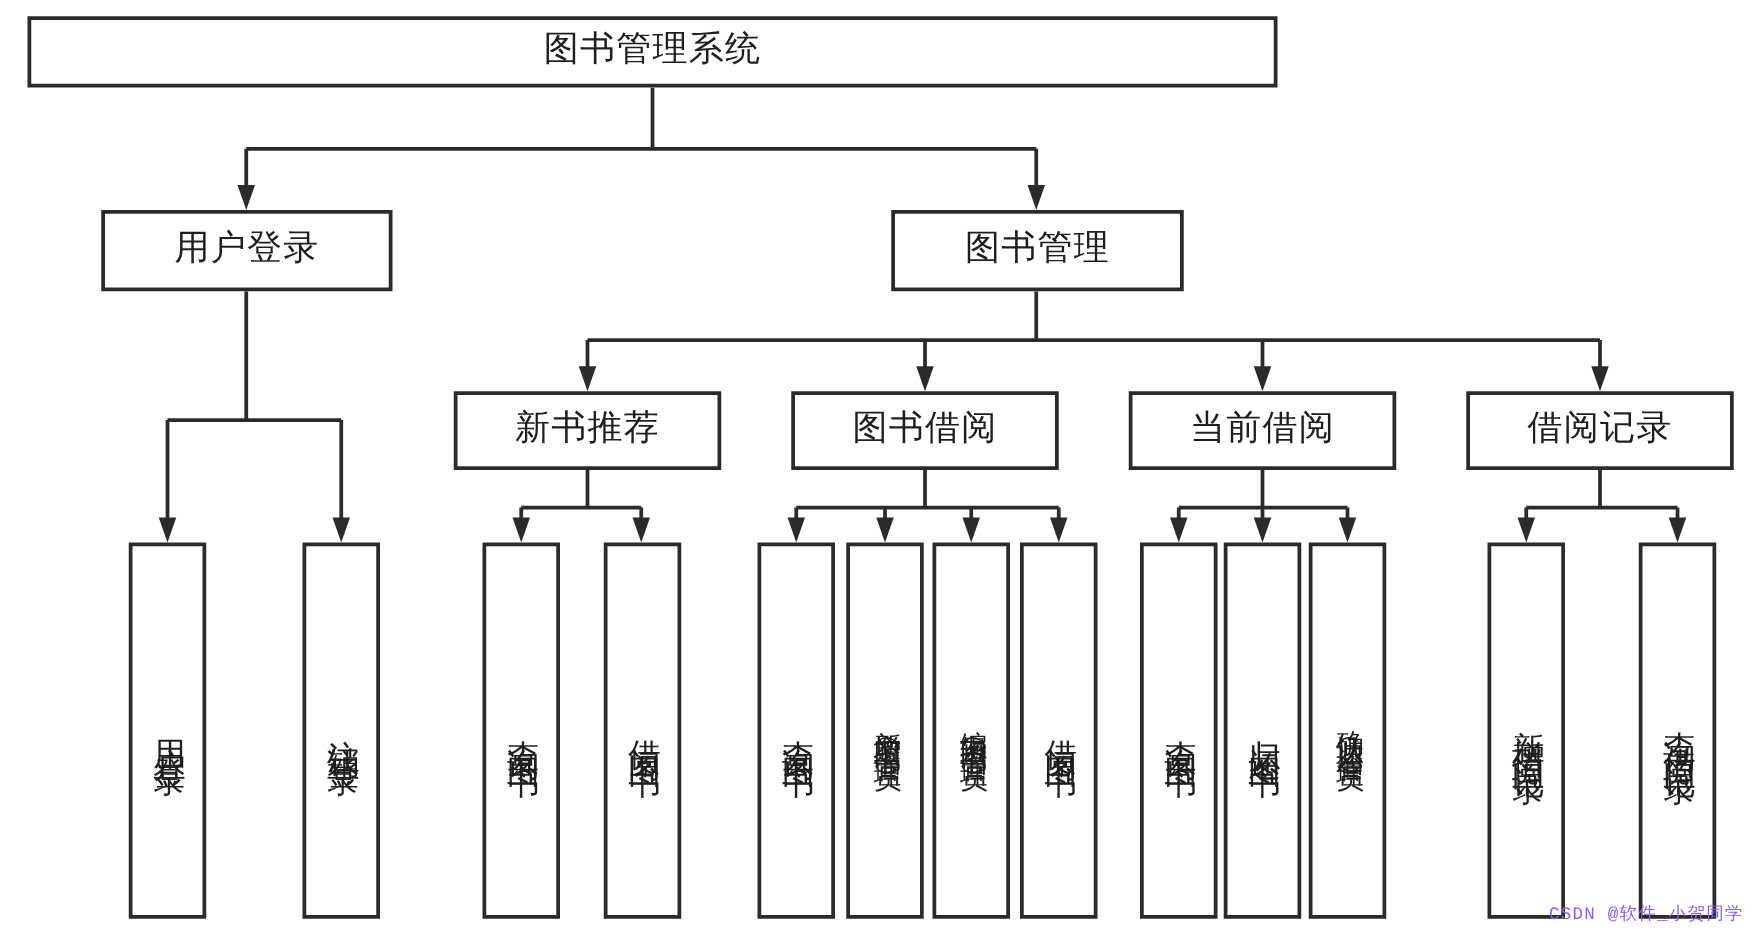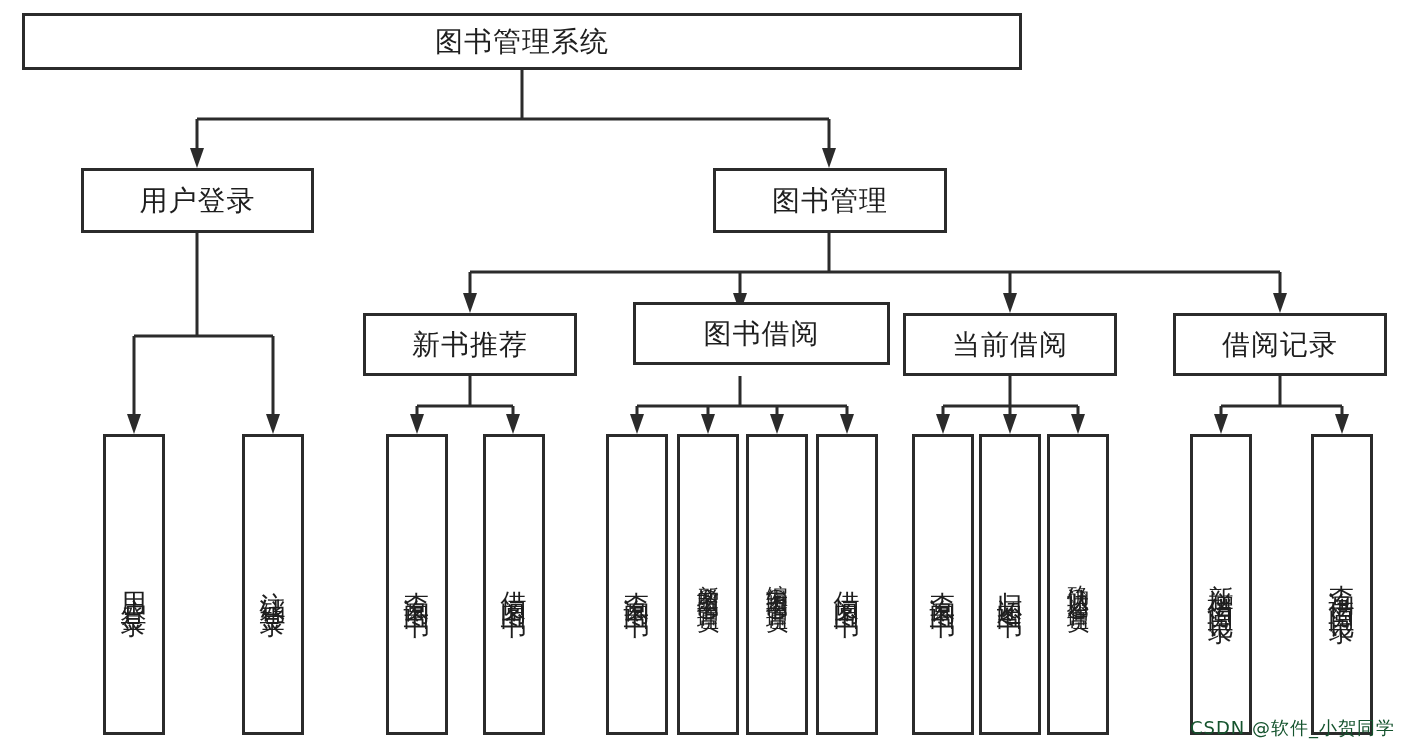--- a/index.html
+++ b/index.html
@@ -1,38 +1,38 @@
 <!DOCTYPE html>
 <html><head>
 <meta charset="utf-8">
 <style>
   html,body{margin:0;padding:0;background:#ffffff;}
   body{font-family:"DejaVu Sans","Liberation Sans",sans-serif;}
   #stage{
-    position:relative;width:1405px;height:747px;background:#ffffff;overflow:hidden;
+    position:relative;width:1405px;height:747px;background:#ffffff;overflow:hidden;font-family:Liberation Mono, monospace;
   }
   #wires{position:absolute;left:0;top:0;z-index:0;}
   #wires path{stroke:#2b2b2b;stroke-width:3;fill:none;}
   #wires polygon{fill:#2b2b2b;stroke:none;}
   .node{
     position:absolute;box-sizing:border-box;background:#ffffff;
     border:3px solid #2b2b2b;z-index:1;
     display:flex;align-items:center;justify-content:center;
   }
   .lbl{
     font-size:28px;color:#1e1e1e;letter-spacing:1px;white-space:nowrap;line-height:1;
   }
   .vlbl{
     writing-mode:vertical-rl;text-orientation:mixed;
     font-size:26px;color:#1e1e1e;letter-spacing:7px;line-height:1;
   }
   .vlbl.tight{font-size:22px;letter-spacing:4px;}
   #watermark{
     position:absolute;right:10px;bottom:7px;z-index:2;
-    font-size:18px;color:#14532d;letter-spacing:1px;white-space:nowrap;
+    font-size:14px;color:#8b5cf6;letter-spacing:1px;white-space:nowrap;
   }
 </style>
 </head>
 <body>
 
 <div id="stage">
 
   <svg id="wires" width="1405" height="747" viewBox="0 0 1405 747">
 
     <g>
@@ -90,21 +90,21 @@
   <div class="node" style="left:81px;top:168px;width:233px;height:65px">
     <span class="lbl">用户登录</span>
   </div>
   <div class="node" style="left:363px;top:313px;width:214px;height:63px">
     <span class="lbl">新书推荐</span>
   </div>
 
   <div class="node" style="left:713px;top:168px;width:234px;height:65px">
     <span class="lbl">图书管理</span>
   </div>
-  <div class="node" style="left:633px;top:302px;width:257px;height:63px">
+  <div class="node" style="left:633px;top:313px;width:214px;height:63px">
     <span class="lbl">图书借阅</span>
   </div>
   <div class="node" style="left:1173px;top:313px;width:214px;height:63px">
     <span class="lbl">借阅记录</span>
   </div>
   <div class="node" style="left:903px;top:313px;width:214px;height:63px">
     <span class="lbl">当前借阅</span>
   </div>
 
   <div class="node" style="left:103px;top:434px;width:62px;height:301px">

